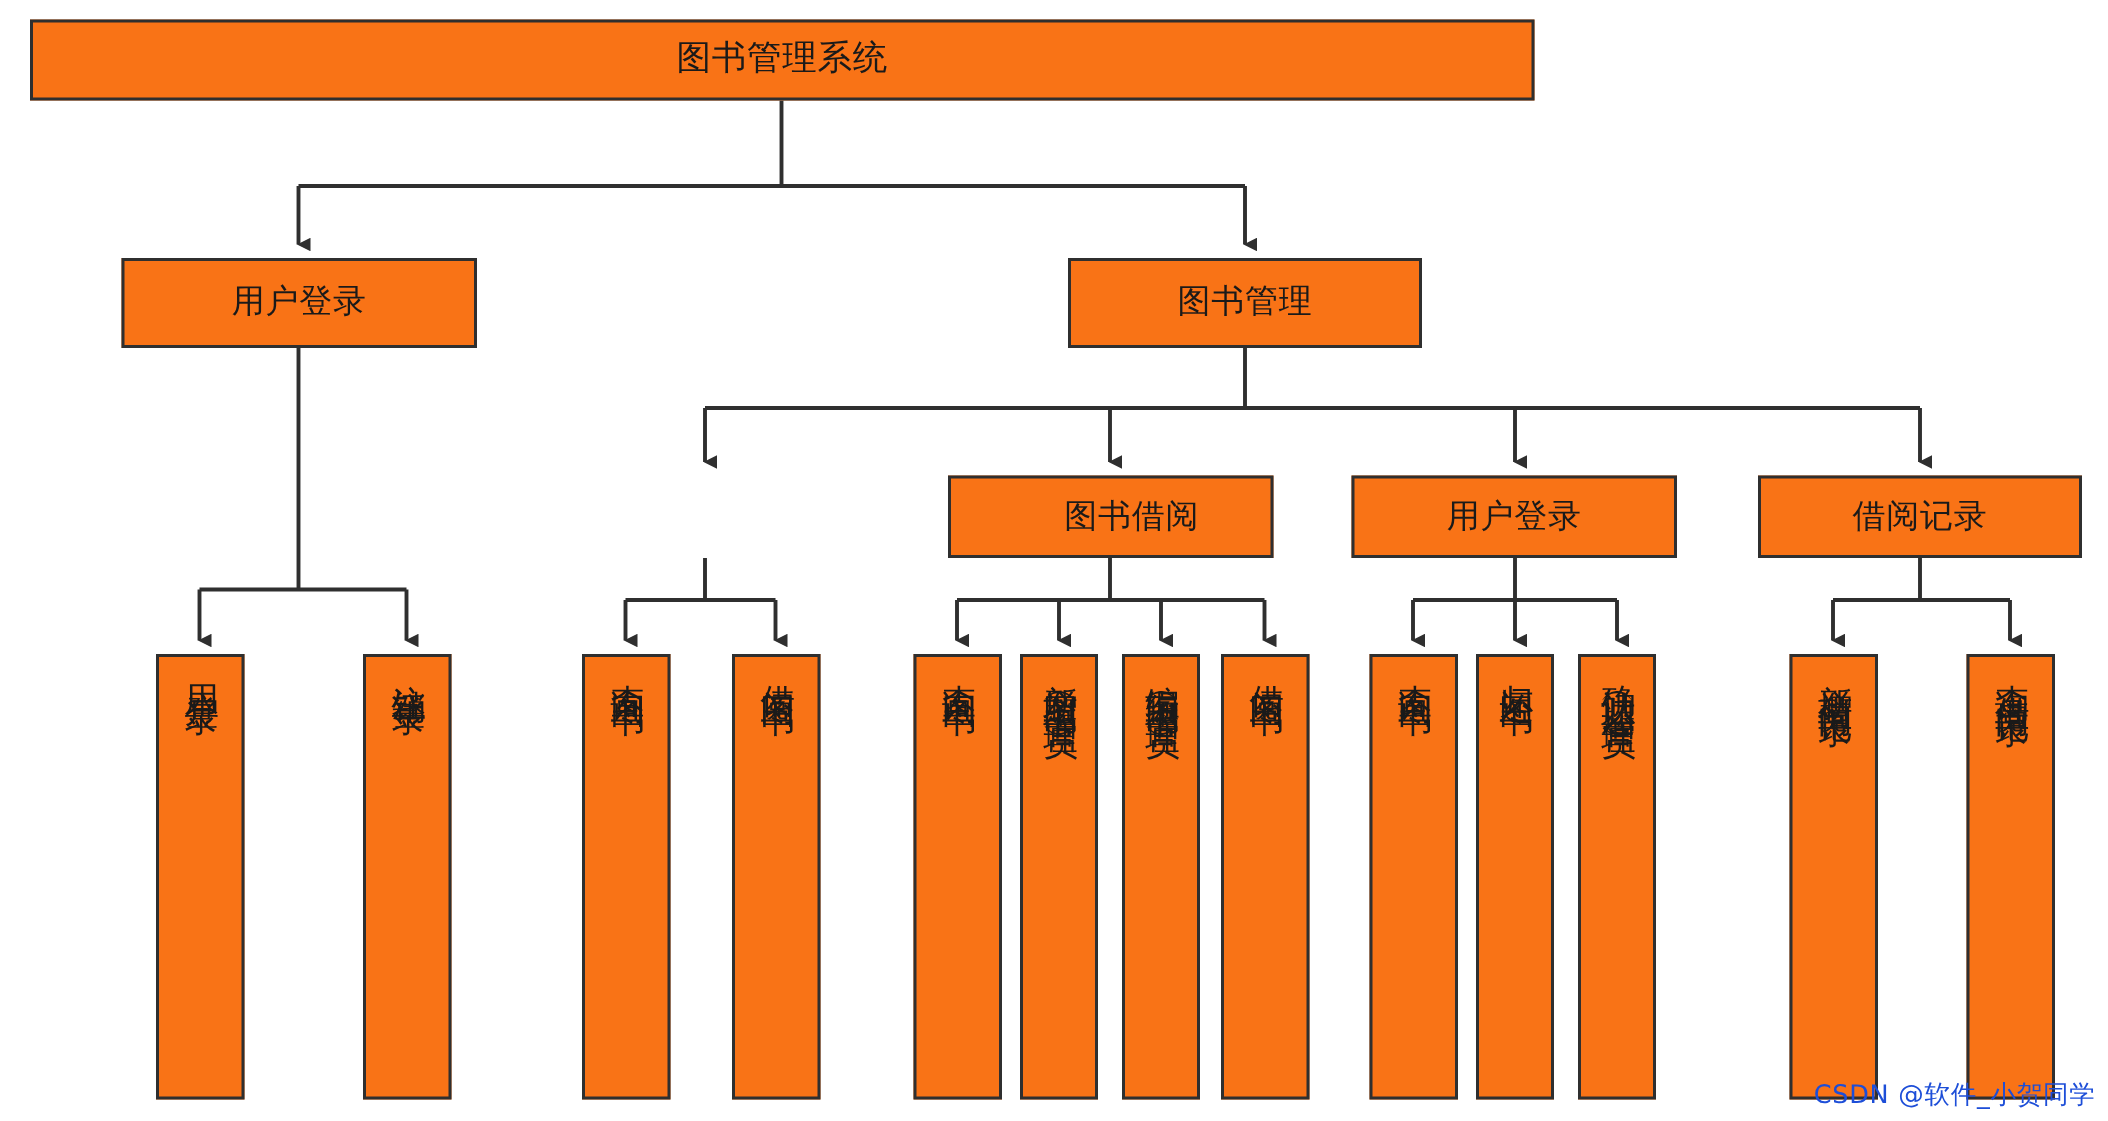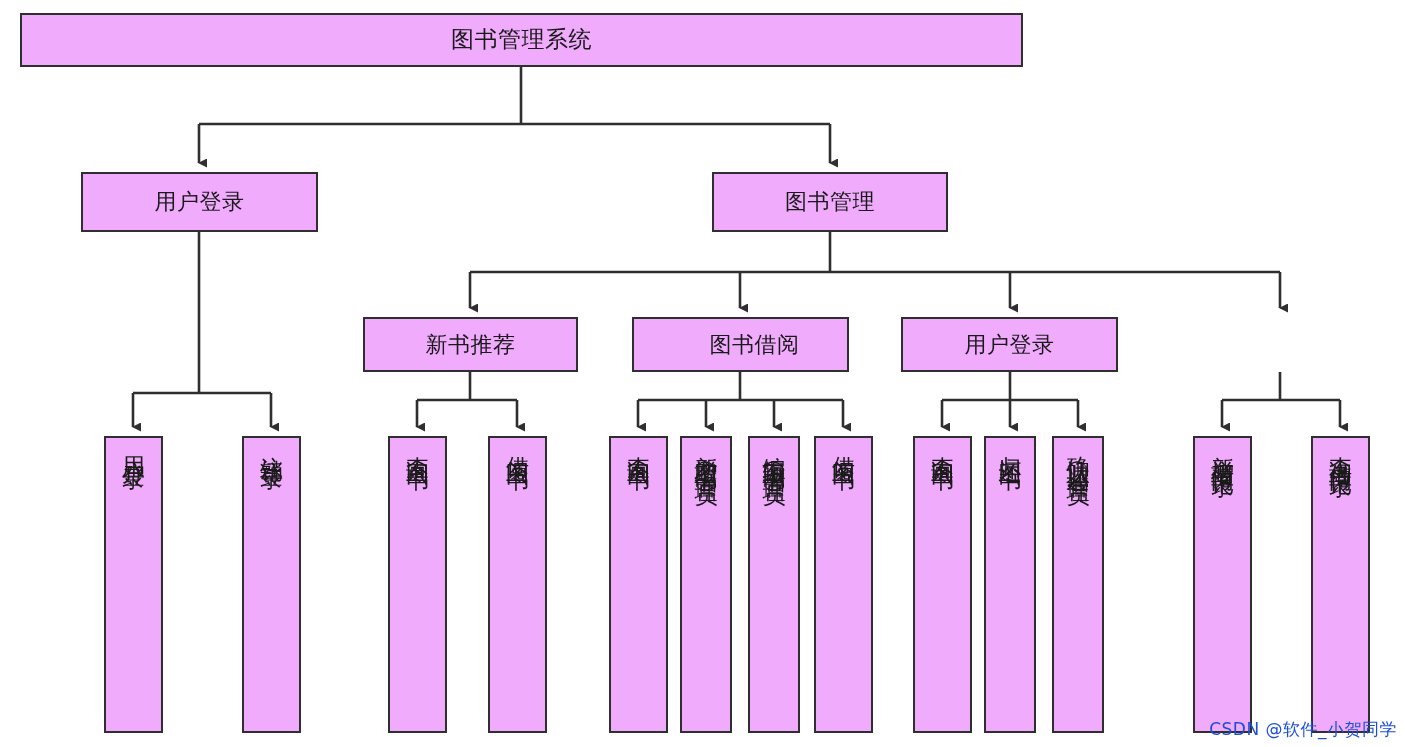--- a/index.html
+++ b/index.html
@@ -22,21 +22,21 @@
     left: 0;
     top: 0;
     width: 1405px;
     height: 747px;
     pointer-events: none;
   }
   .node {
     position: absolute;
     box-sizing: border-box;
     border: 2px solid #2f2f2f;
-    background: #f0abfc;
+    background: #f97316;
     display: flex;
     align-items: center;
     justify-content: center;
     color: #1a1a1a;
     z-index: 2;
   }
   .node .label {
     display: block;
     line-height: 1.18;
     white-space: nowrap;
@@ -133,29 +133,29 @@
     <span class="label">图书管理系统</span>
   </div>
 
   <div class="node horiz" style="left:81px; top:172px; width:237px; height:60px;">
     <span class="label">用户登录</span>
   </div>
   <div class="node horiz" style="left:712px; top:172px; width:236px; height:60px;">
     <span class="label">图书管理</span>
   </div>
 
-  <div class="node horiz" style="left:363px; top:317px; width:215px; height:55px;">
-    <span class="label">新书推荐</span>
-  </div>
   <div class="node horiz" style="left:632px; top:317px; width:217px; height:55px;padding-left:28px;">
     <span class="label">图书借阅</span>
   </div>
   <div class="node horiz" style="left:901px; top:317px; width:217px; height:55px;">
     <span class="label">用户登录</span>
   </div>
+  <div class="node horiz" style="left:1172px; top:317px; width:216px; height:55px;">
+    <span class="label">借阅记录</span>
+  </div>
 
   <div class="node vert" style="left:104px; top:436px; width:59px; height:297px;">
     <span class="label">用户登录</span>
   </div>
   <div class="node vert" style="left:242px; top:436px; width:59px; height:297px;">
     <span class="label">注销登录</span>
   </div>
 
   <div class="node vert" style="left:388px; top:436px; width:59px; height:297px;">
     <span class="label">查询图书</span>

